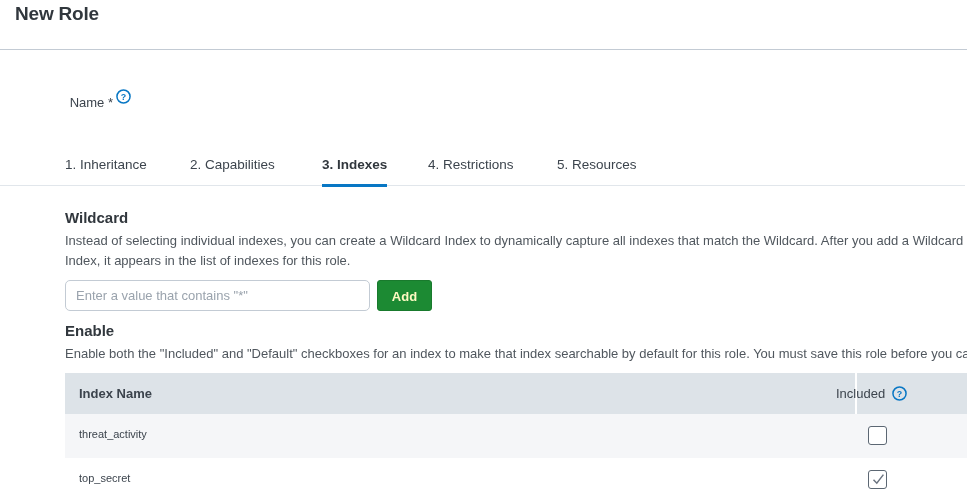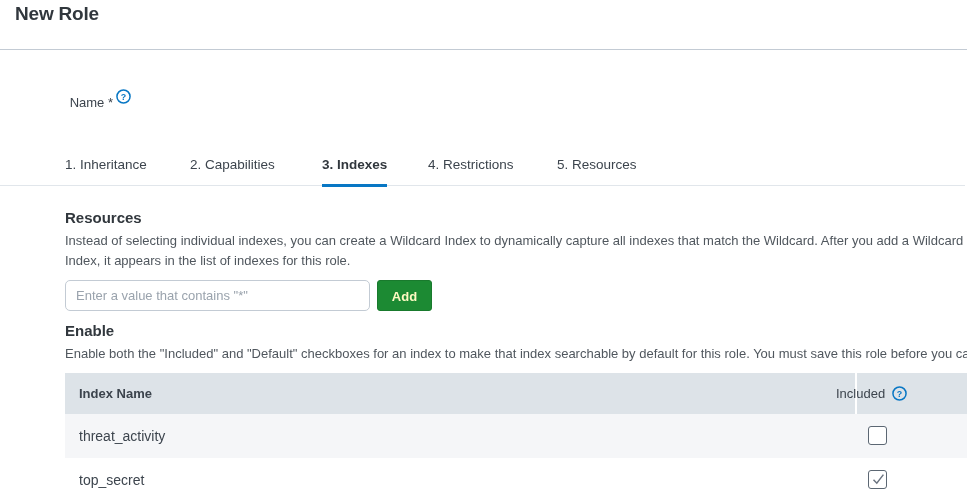--- a/index.html
+++ b/index.html
@@ -124,21 +124,21 @@
   .th-included {
     position: absolute; left: 771px; top: 13px;
     font-size: 13px; color: #3c444d;
   }
   .th-included .help-icon { margin-left: 3px; }
 
   .trow { position: relative; height: 44px; }
   .trow.alt { background: #f5f6f8; }
   .trow .cell-name {
     position: absolute; left: 14px; top: 14px;
-    font-size: 14px; color: #3c444d;
+    font-size: 11px; color: #3c444d;
   }
   .checkbox {
     position: absolute; left: 803px; top: 12px;
     width: 19px; height: 19px;
     border: 1px solid #5c6773; border-radius: 3px; background: #fff;
     cursor: pointer;
   }
   .checkbox .tick {
     position: absolute; left: 2px; top: 1px; width: 15px; height: 15px;
   }
@@ -163,21 +163,21 @@
   </span>
 
   <div class="tabs">
     <div class="tab" style="left:65px;">1. Inheritance</div>
     <div class="tab" style="left:190px;">2. Capabilities</div>
     <div class="tab active" style="left:322px;">3. Indexes</div>
     <div class="tab" style="left:428px;">4. Restrictions</div>
     <div class="tab" style="left:557px;">5. Resources</div>
   </div>
 
-  <div class="section-title wildcards-title">Resources</div>
+  <div class="section-title wildcards-title">Wildcard</div>
   <div class="section-desc wildcards-desc">Instead of selecting individual indexes, you can create a Wildcard Index to dynamically capture all indexes that match the Wildcard. After you add a Wildcard Index, it appears in the list of indexes for this role.</div>
 
   <input class="wildcard-input" type="text" placeholder="Enter a value that contains &quot;*&quot;" style="">
   <button class="add-button">Add</button>
 
   <div class="section-title indexes-title">Enable</div>
   <div class="section-desc indexes-desc nowrap-clip">Enable both the "Included" and "Default" checkboxes for an index to make that index searchable by default for this role. You must save this role before you can edit the indexes.</div>
 
   <div class="table">
 

